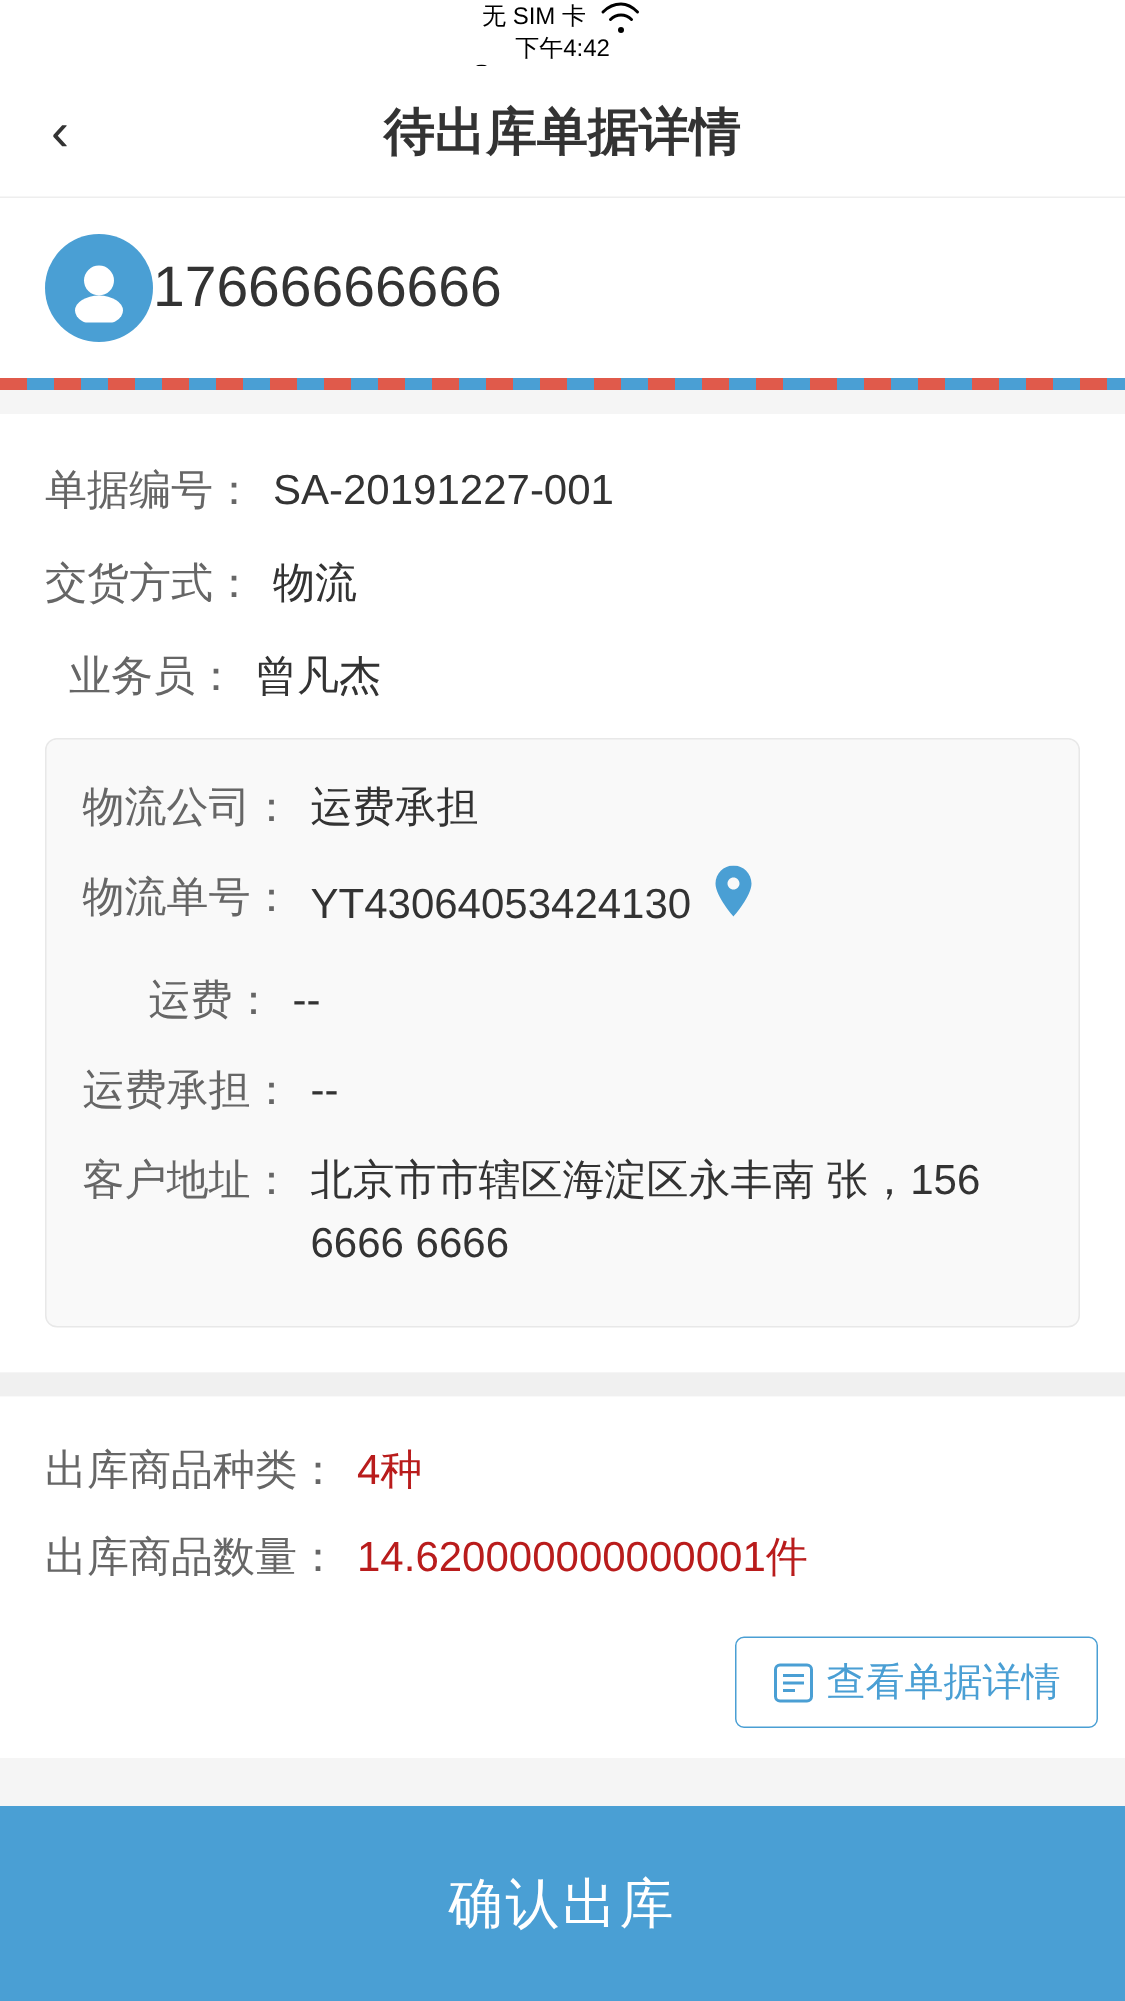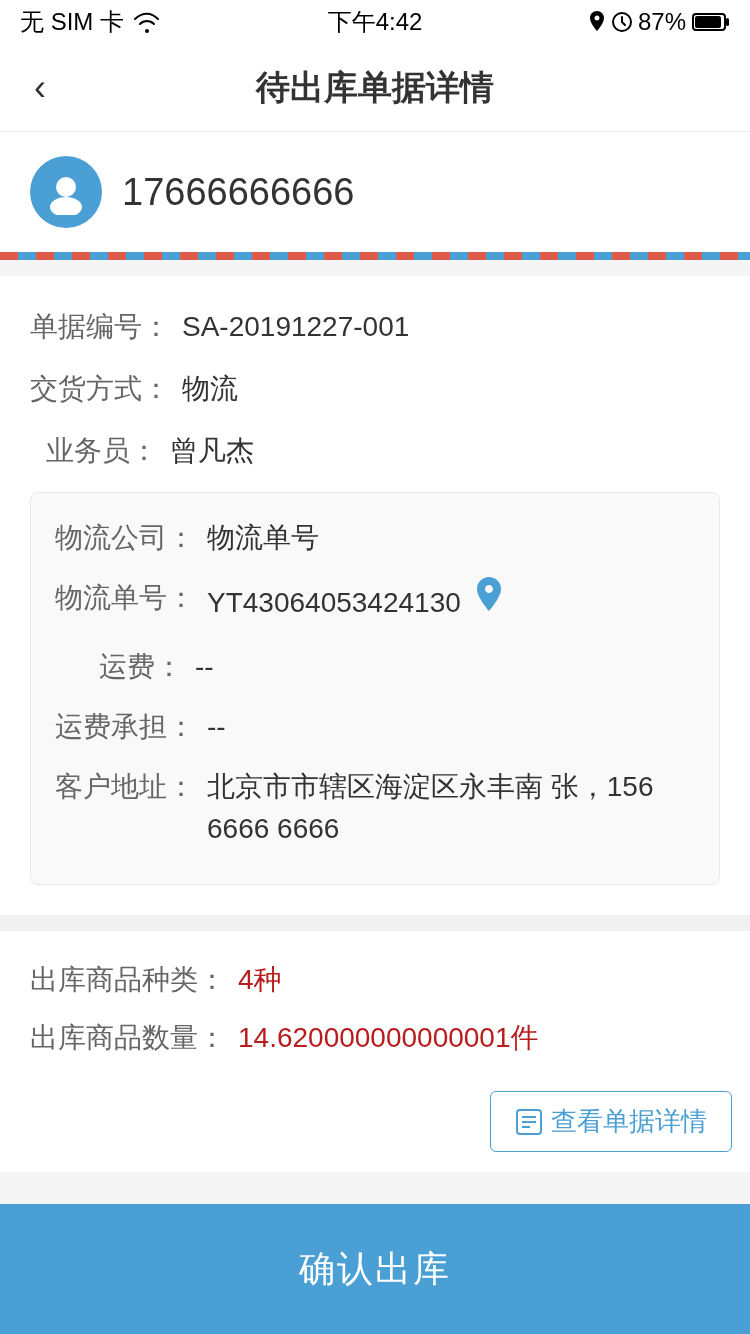--- a/index.html
+++ b/index.html
@@ -14,22 +14,23 @@
     }
 
     
     .status-bar {
       height: 44px;
       background: #fff;
       display: flex;
       align-items: center;
       justify-content: space-between;
       padding: 0 20px;
-      font-size: 24px;
+      font-size: 16px;
       color: #000;
+      flex-direction: column;
     }
     .status-left { display: flex; align-items: center; gap: 8px; }
     .status-right { display: flex; align-items: center; gap: 6px; }
 
     
     .nav-bar {
       height: 88px;
       background: #fff;
       display: flex;
       align-items: center;
@@ -52,21 +53,20 @@
       font-weight: 600;
       color: #333;
     }
 
     
     .user-card {
       background: #fff;
       padding: 24px 30px;
       display: flex;
       align-items: center;
-      gap: 20px;
       margin-top: 0;
     }
     .user-avatar {
       width: 72px;
       height: 72px;
       border-radius: 50%;
       background: #4a9fd4;
       display: flex;
       align-items: center;
       justify-content: center;
@@ -302,21 +302,21 @@
       <span class="info-value">物流</span>
     </div>
     <div class="info-row">
       <span class="info-label">业务员：</span>
       <span class="info-value">曾凡杰</span>
     </div>
 
     <div class="logistics-box">
       <div class="logistics-row">
         <span class="logistics-label">物流公司：</span>
-        <span class="logistics-value">物流单号</span>
+        <span class="logistics-value">运费承担</span>
       </div>
       <div class="logistics-row">
         <span class="logistics-label">物流单号：</span>
         <span class="logistics-value">
           <span>YT43064053424130</span>
           <span class="location-icon">
             <svg width="32" height="38" viewBox="0 0 32 38" fill="#4a9fd4">
               <path d="M16 0C9.4 0 4 5.4 4 12c0 8.5 12 22 12 22s12-13.5 12-22C28 5.4 22.6 0 16 0zm0 16c-2.2 0-4-1.8-4-4s1.8-4 4-4 4 1.8 4 4-1.8 4-4 4z"></path>
             </svg>
           </span>

